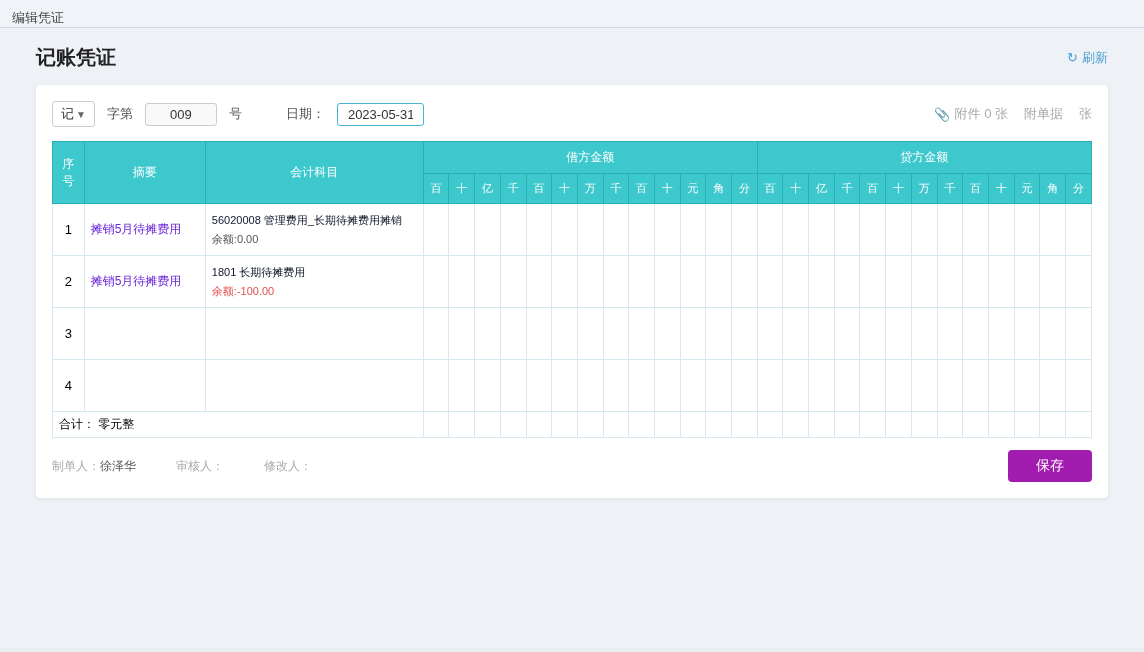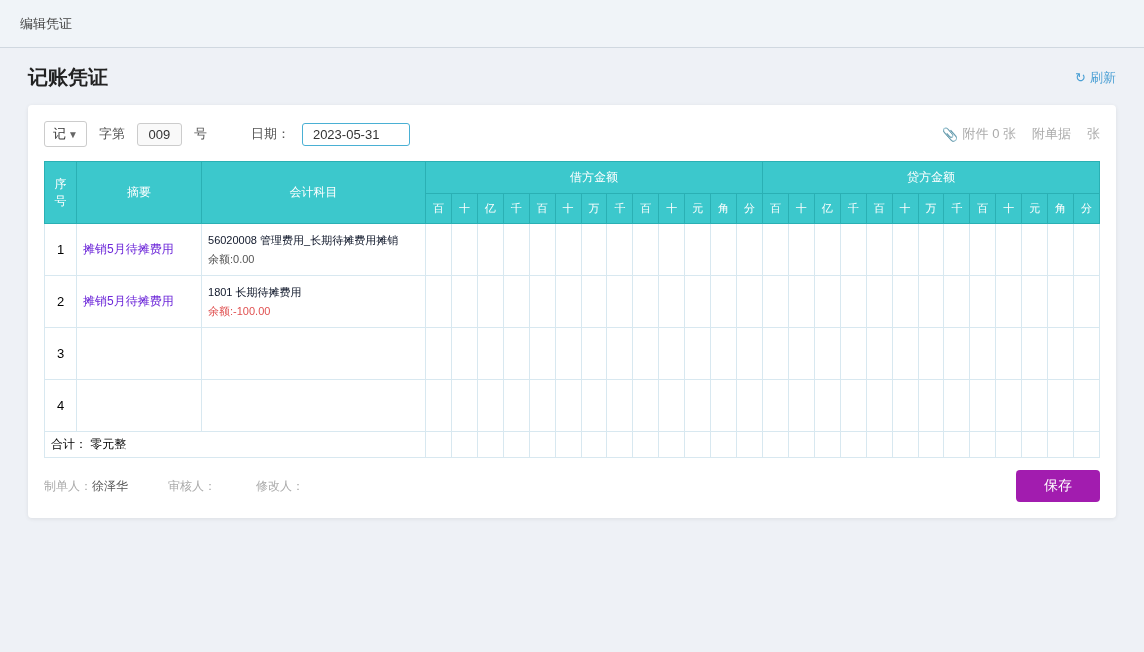--- a/index.html
+++ b/index.html
@@ -7,32 +7,32 @@
       font-family: 'Microsoft YaHei', Arial, sans-serif;
       font-size: 13px;
       background: #e8edf2;
       width: 1144px;
       height: 652px;
       overflow: hidden;
     }
     .window-titlebar {
       background: #f0f4f8;
       border-bottom: 1px solid #d0d8e0;
-      height: 48px;
-      display: flex;
-      align-items: center;
-      padding: 0 20px;
+      height: 28px;
+      display: flex;
+      align-items: flex-end;
+      padding: 0 12px;
     }
     .window-title {
       font-size: 13px;
       color: #444;
     }
     .main-content {
       background: #eef1f6;
-      padding: 16px 28px;
+      padding: 16px 36px;
       height: calc(652px - 32px);
       overflow: auto;
     }
     .page-header {
       display: flex;
       justify-content: space-between;
       align-items: center;
       margin-bottom: 14px;
     }
     .page-title {
@@ -83,31 +83,31 @@
       color: #555;
       margin: 0 4px;
     }
     .field-input {
       border: 1px solid #ccc;
       border-radius: 3px;
       padding: 3px 8px;
       font-size: 13px;
       color: #333;
       background: #f9f9f9;
-      width: 45px;
+      width: 72px;
       text-align: center;
     }
     .date-input {
       border: 1px solid #4ab0d4;
       border-radius: 3px;
       padding: 3px 10px;
       font-size: 13px;
       color: #333;
       background: #fff;
-      width: 108px;
+      width: 87px;
     }
     .toolbar-right {
       margin-left: auto;
       display: flex;
       align-items: center;
       gap: 16px;
     }
     .attach-btn {
       color: #aaa;
       font-size: 13px;

